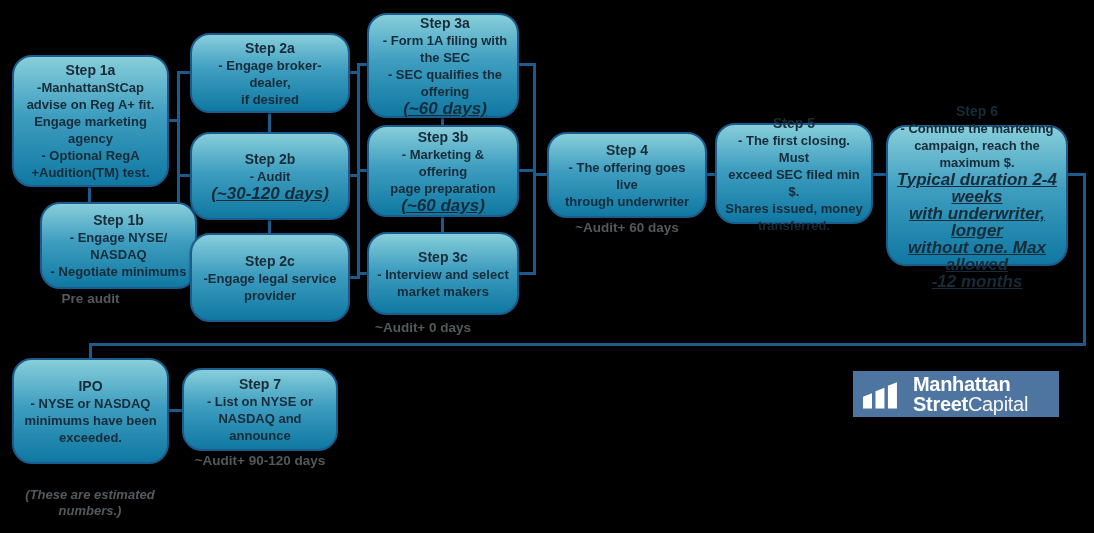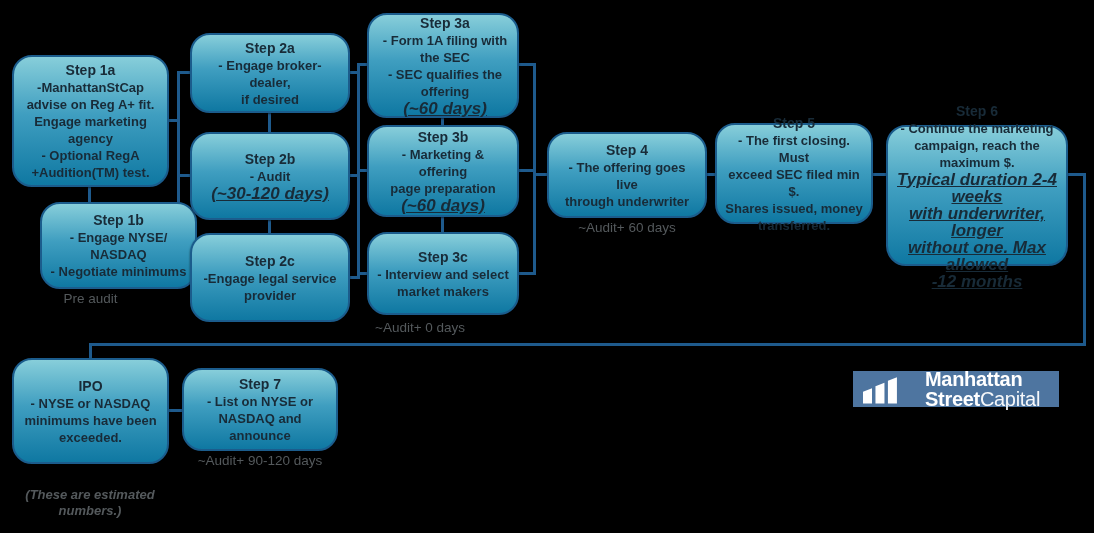--- a/index.html
+++ b/index.html
@@ -27,29 +27,29 @@
     display:flex;flex-direction:column;justify-content:center;align-items:center;
     text-align:center;color:var(--box-text);
     padding:4px 8px;
     box-shadow:0 1px 2px rgba(0,0,0,0.6);
   }
   .btitle{font-weight:700;font-size:14px;line-height:18px;white-space:pre-line;}
   .bbody{font-size:13px;line-height:17px;white-space:pre-line;font-weight:600;}
   .bnote{font-size:17px;line-height:17px;white-space:pre-line;font-style:italic;text-decoration:underline;font-weight:600;}
   .ln{position:absolute;background:var(--connector);}
   .mlabel{
-    position:absolute;color:var(--muted-label);font-weight:400;font-size:13.5px;
+    position:absolute;color:var(--muted-label);font-weight:700;font-size:13.5px;
     line-height:16px;white-space:pre-line;
   }
   .mlabel.center{text-align:center;}
   .mlabel.italic{font-style:italic;font-weight:700;}
   .logo{
-    position:absolute;left:853px;top:371px;width:206px;height:36px;
+    position:absolute;left:853px;top:371px;width:206px;height:46px;
     background:var(--logo-background);
-    display:flex;align-items:center;padding-left:10px;box-sizing:border-box;gap:26px;
+    display:flex;align-items:center;padding-left:10px;box-sizing:border-box;gap:14px;
   }
   .logo-bars{width:36px;height:34px;flex:0 0 auto;}
   .logo-bars polygon{fill:var(--logo-text);}
   .logo-text{color:var(--logo-text);line-height:20px;font-size:20px;letter-spacing:-0.3px;}
   .logo-line1{font-weight:700;}
   .logo-line2 .bold{font-weight:700;}
   .logo-line2 .light{font-weight:400;opacity:0.95;}
 
   
   #b-s1a{left:12px;top:55px;width:157px;height:132px;}

